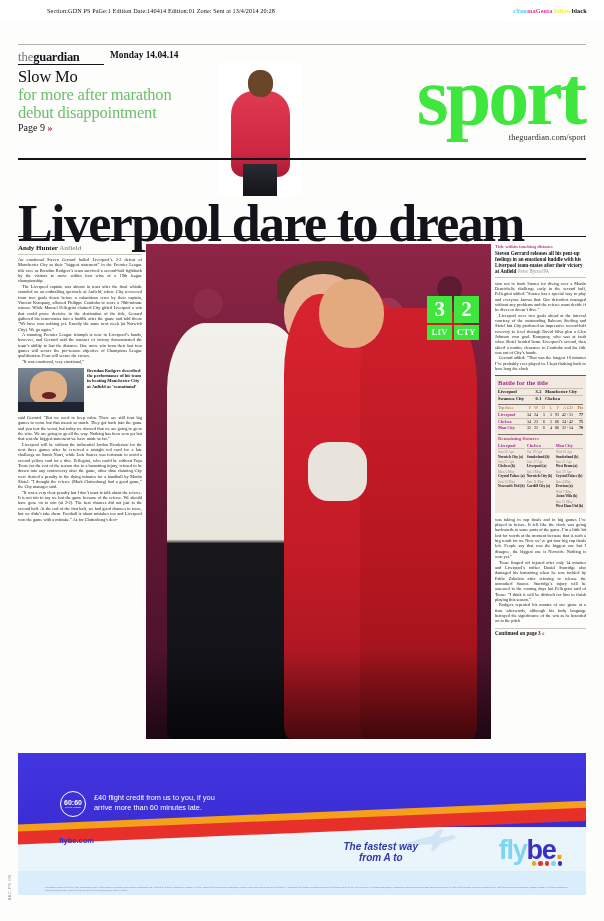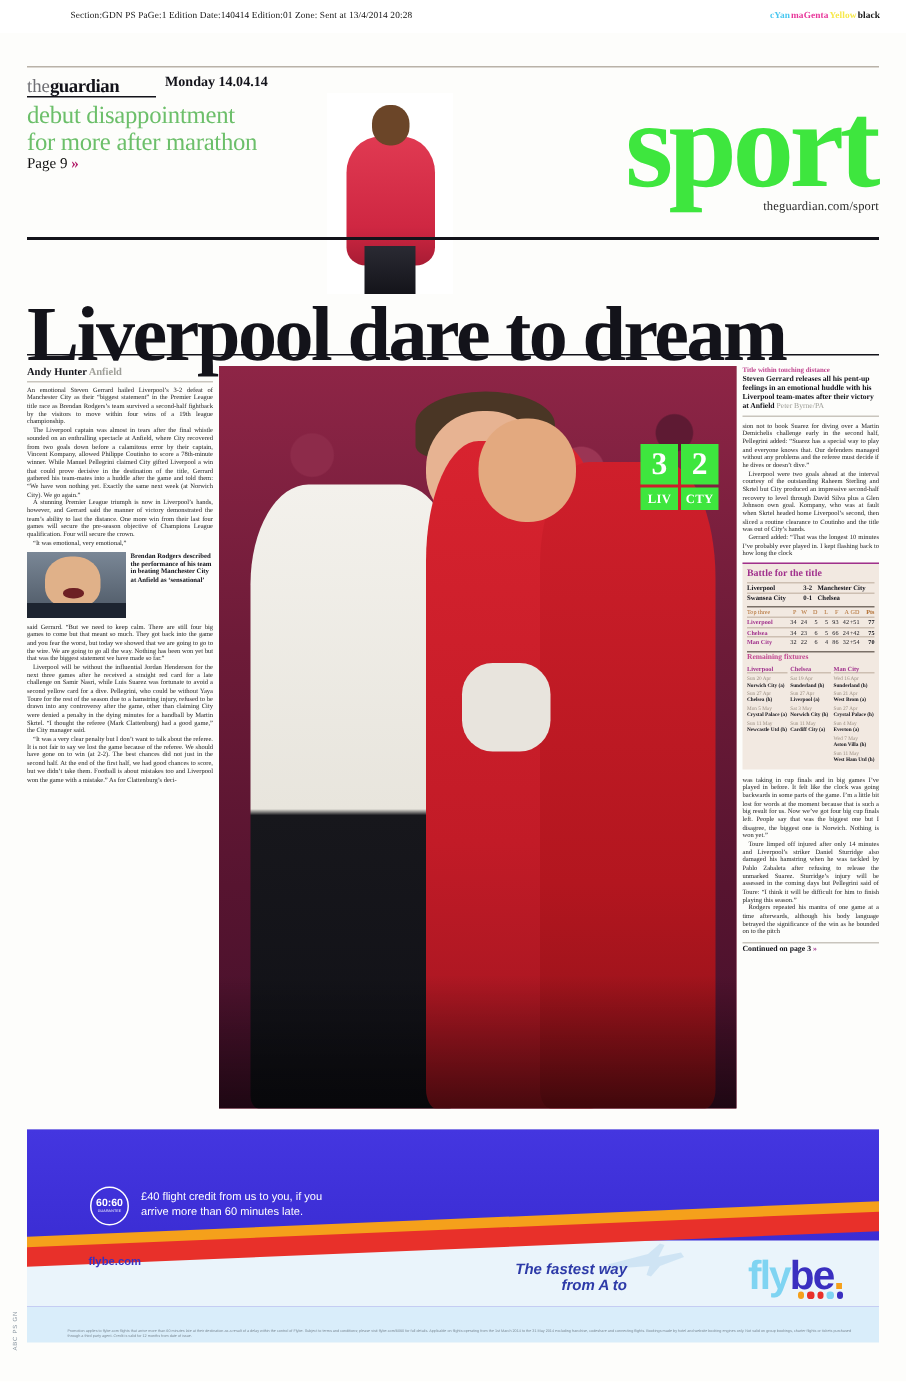--- a/index.html
+++ b/index.html
@@ -257,21 +257,21 @@
     background: #e8302a; transform: rotate(-2.4deg);
   }
   .ad-stripe-org {
     position: absolute; left: -20px; top: 59px; width: 640px; height: 12px;
     background: #f5a01b; transform: rotate(-2.4deg);
   }
   .ad-tag {
     position: absolute; right: 168px; top: 88px;
     font-family: "Liberation Sans", sans-serif;
     font-style: italic; font-weight: bold; font-size: 10px; line-height: 11px;
-    color: #2d3aa8; text-align: right;
+    color: #2d3aa8; text-align: center;
   }
   .ad-logo {
     position: absolute; right: 24px; top: 82px;
     font-family: "Liberation Sans", sans-serif;
     font-weight: bold; font-size: 27px; letter-spacing: -1.2px;
   }
   .ad-logo .fly { color: #7fd4f2; margin-top: 44px; }
   .ad-logo .be { color: #3a2fc0; }
   .ad-logo .dot { color: #f5a01b; }
   .ad-dots { position: absolute; right: 24px; top: 108px; display: flex; gap: 2px; }
@@ -397,22 +397,23 @@
 
   <div class="masthead">
     <div class="mh-rule"></div>
     <div class="mh-brand">
       <span class="the">the</span><span class="guardian">guardian</span>
     </div>
     <div class="mh-brand-underline"></div>
     <div class="mh-date">Monday 14.04.14</div>
 
     <div class="promo">
+      <div class="promo-kicker">Slow Mo</div>
+      <div class="promo-text">for more after marathon</div>
       <div class="promo-text">debut disappointment</div>
-      <div class="promo-text">for more after marathon</div>
       <div class="promo-page">
         <span>Page 9</span>
         <span class="arrow">»</span>
       </div>
     </div>
 
     <div class="mo-photo">
       <div class="mo-art">
         <div class="mo-cape"></div>
         <div class="mo-head"></div>

